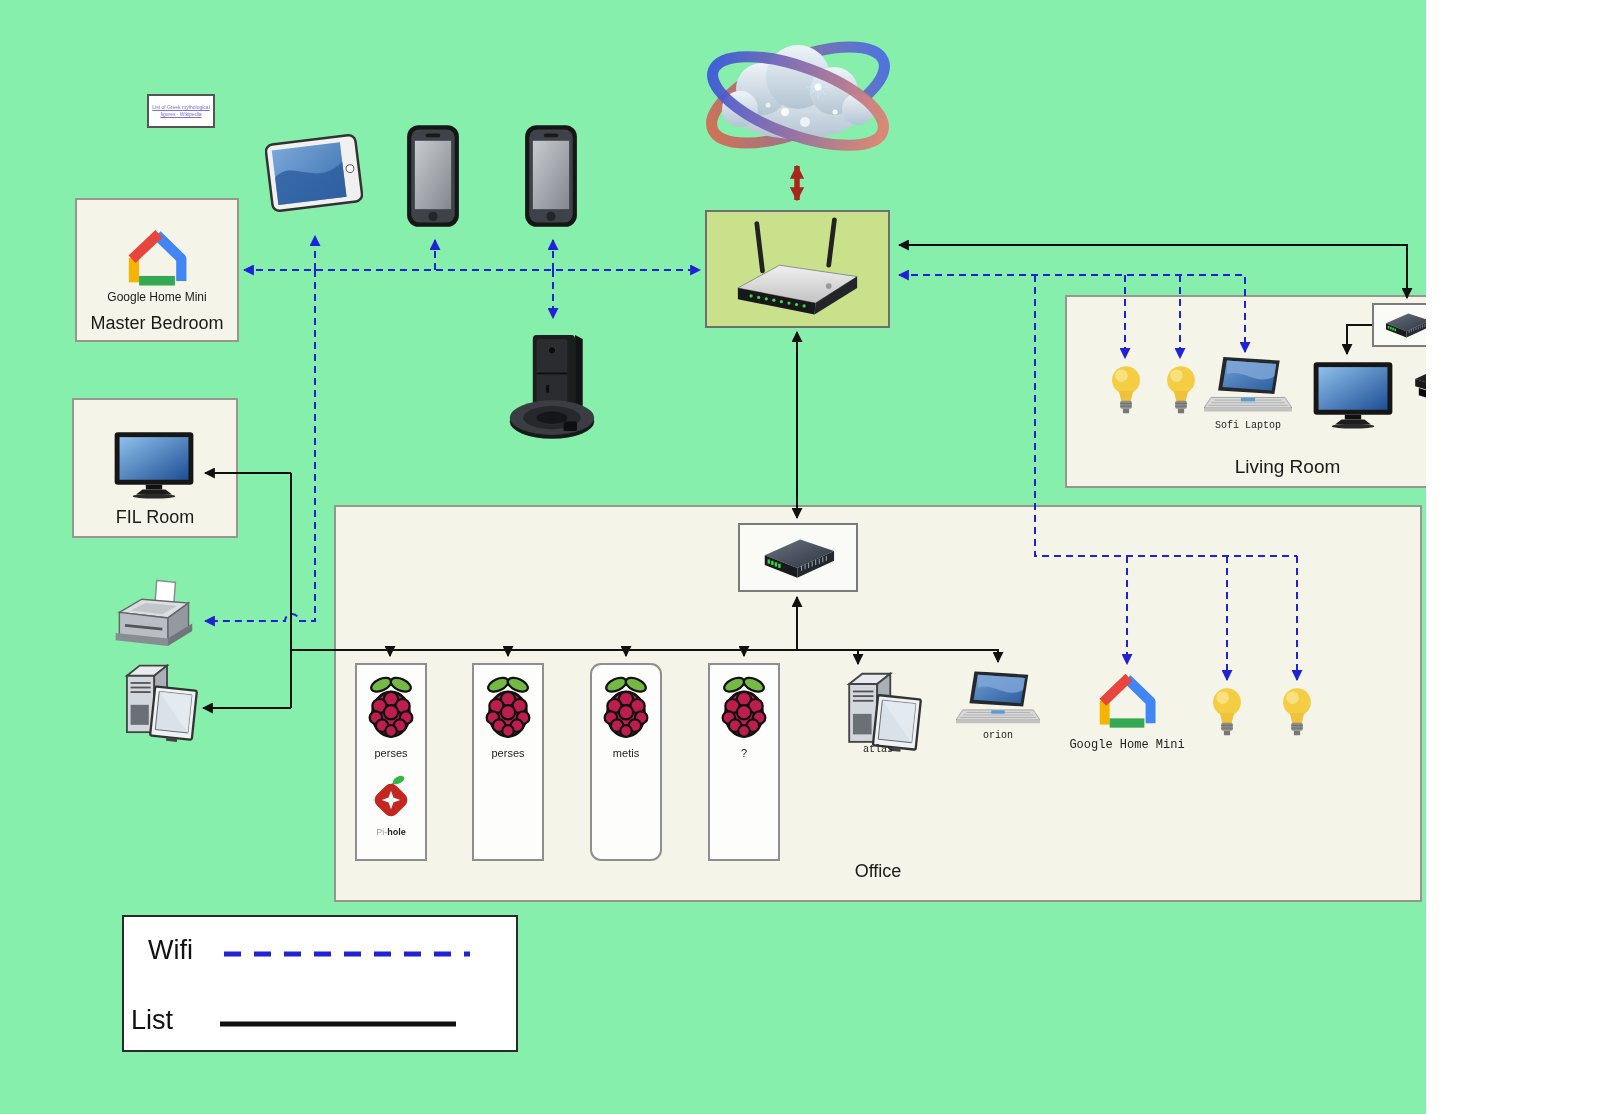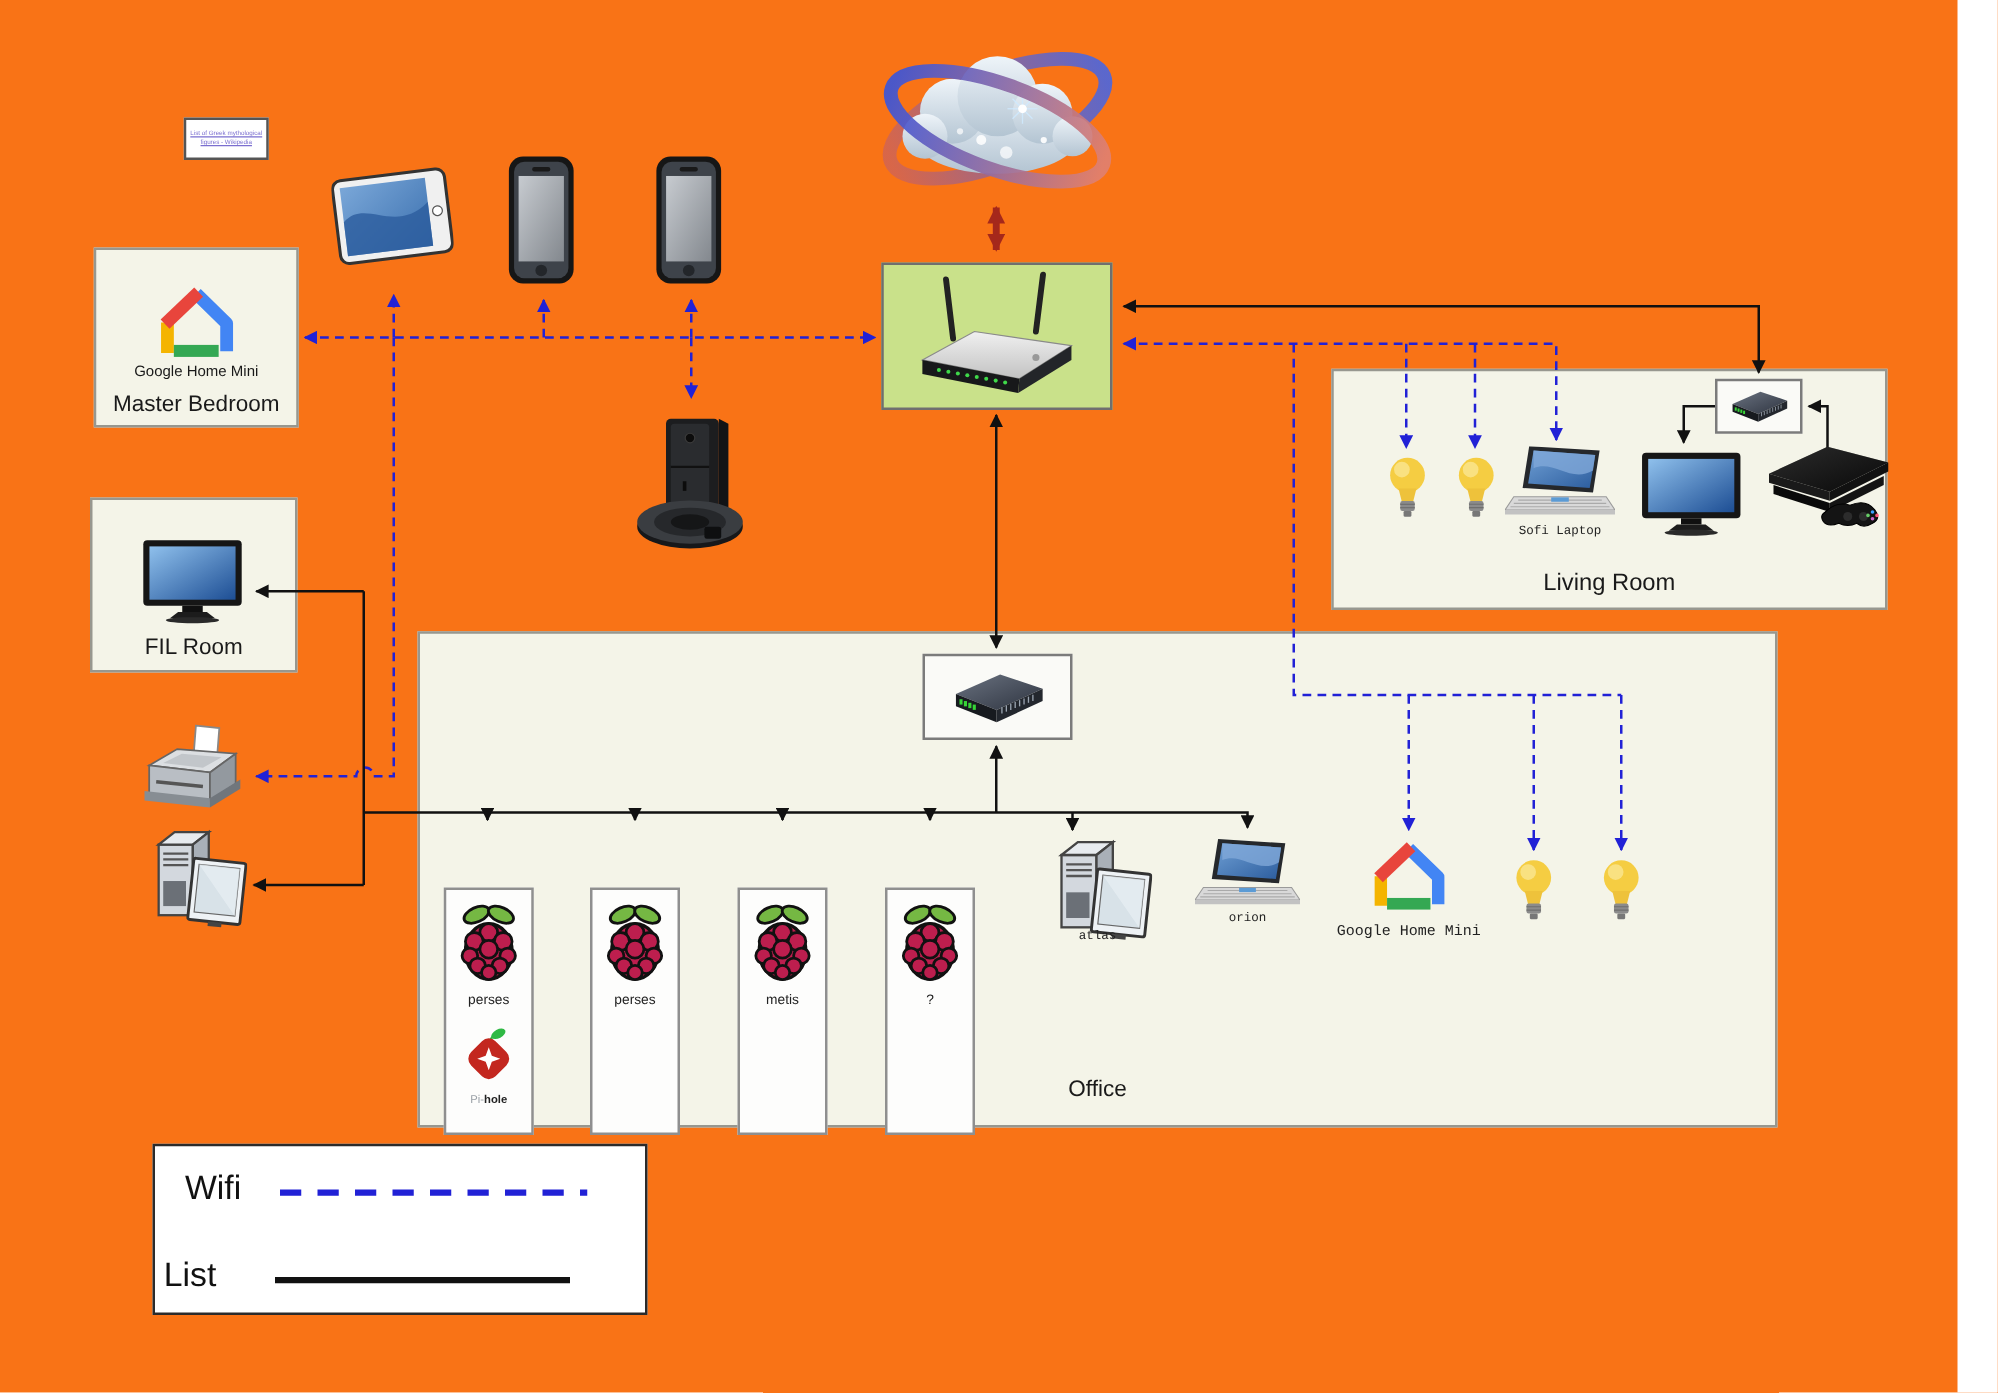--- a/index.html
+++ b/index.html
@@ -1,22 +1,22 @@
 <!DOCTYPE html>
 <html><head>
 <meta charset="utf-8">
 <style>
   html,body{margin:0;padding:0;background:#fff;}
-  .canvas{position:relative;width:1566px;height:1114px;background:#f97316;
+  .canvas{position:relative;width:1426px;height:1114px;background:#86efac;
     font-family:"Liberation Sans",sans-serif;overflow:hidden;}
   .room{position:absolute;background:#f4f4e8;border:2px solid #97978f;box-sizing:border-box;z-index:1;}
   .room-title{position:absolute;left:0;right:0;text-align:center;font-size:18px;color:#1a1a1a;}
   .subbox{position:absolute;background:#fafaf7;border:2px solid #7b7b7b;box-sizing:border-box;z-index:2;}
   .pibox{position:absolute;width:72px;height:198px;background:#fdfdfc;border:2px solid #8f8f8f;
-    box-sizing:border-box;z-index:2;display:flex;flex-direction:column;align-items:center;margin-top:47px;}
+    box-sizing:border-box;z-index:2;display:flex;flex-direction:column;align-items:center;}
   .pilabel{font-size:11px;color:#222;margin-top:8px;}
   .dlabel{position:absolute;text-align:center;font-size:11px;color:#222;z-index:6;font-family:Liberation Mono, monospace;}
   .overlay{position:absolute;left:0;top:0;z-index:4;pointer-events:none;}
   .dev{position:absolute;z-index:6;}
   .wikibox{position:absolute;left:147px;top:94px;width:68px;height:34px;background:#fff;
     border:2px solid #555;box-sizing:border-box;display:flex;align-items:center;justify-content:center;z-index:6;}
   .wikibox a{font-size:5px;line-height:1.35;color:#7b6fd0;text-decoration:underline;text-align:center;display:block;}
   .legend{position:absolute;left:122px;top:915px;width:396px;height:137px;background:#fff;
     border:2px solid #2b2b2b;box-sizing:border-box;z-index:6;padding-left:20px;}
   .legend-text{position:absolute;font-size:27px;color:#111;}
@@ -286,21 +286,21 @@
         <use href="#s-pihole"></use>
       </svg>
     <div style="font-size:9px;margin-top:2px;"><span style="color:#9aa0a6">Pi-</span><span style="color:#222;font-weight:bold">hole</span></div>
   </div>
   <div class="pibox" style="left:472px;top:663px;">
     <svg width="54" height="64" style="margin-top:10px">
         <use href="#s-rasp"></use>
       </svg>
     <div class="pilabel">perses</div>
   </div>
-  <div class="pibox" style="left:590px;top:663px;">
+  <div class="pibox" style="left:590px;top:663px;border-radius:11px;">
     <svg width="54" height="64" style="margin-top:10px">
         <use href="#s-rasp"></use>
       </svg>
     <div class="pilabel">metis</div>
   </div>
   <div class="pibox" style="left:708px;top:663px;">
     <svg width="54" height="64" style="margin-top:10px">
         <use href="#s-rasp"></use>
       </svg>
     <div class="pilabel">?</div>

